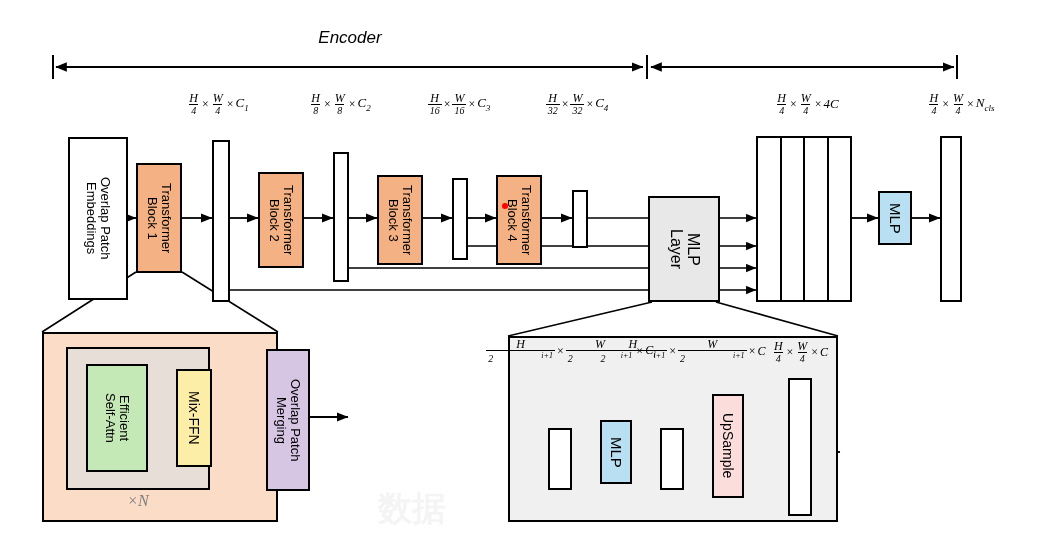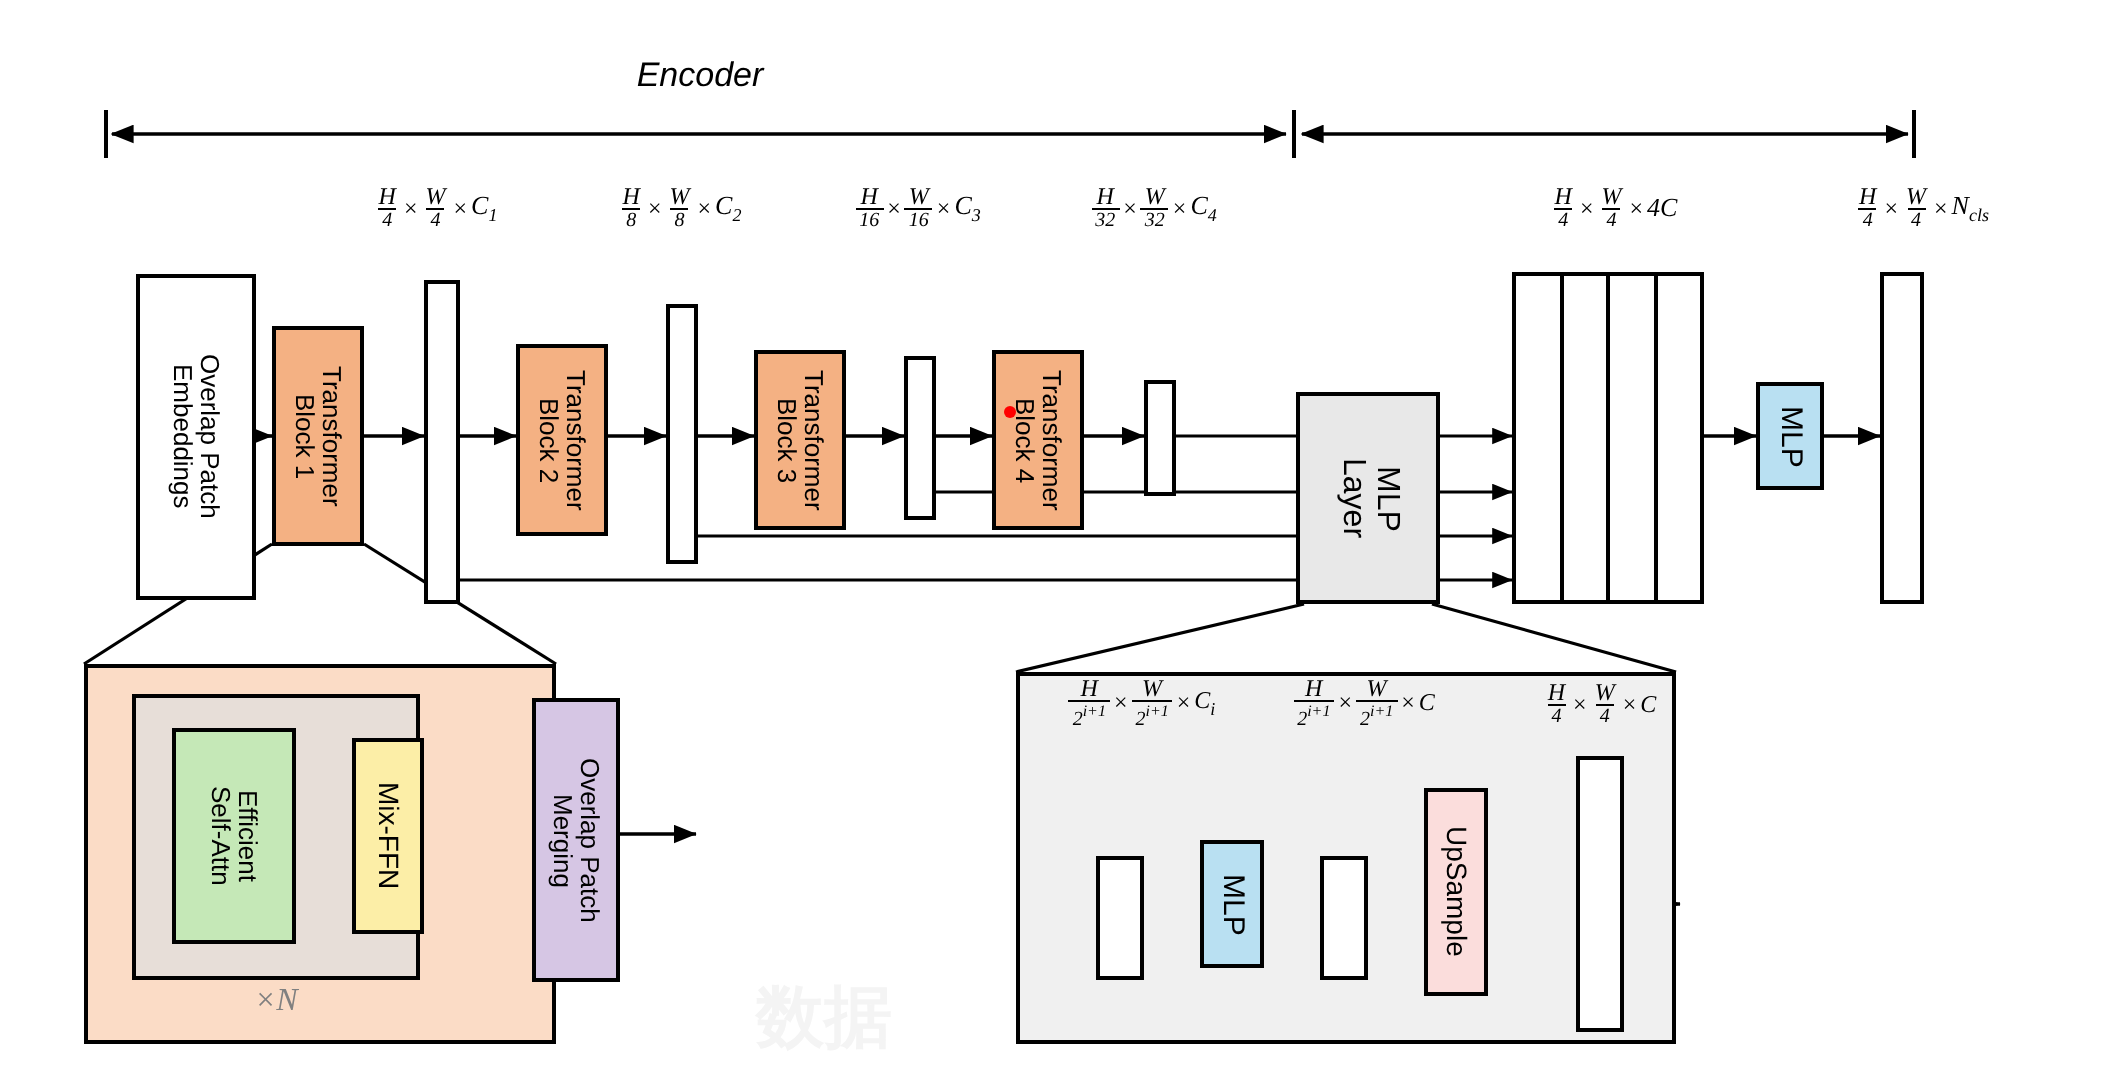--- a/index.html
+++ b/index.html
@@ -31,21 +31,21 @@
 
   
   .dim{font-family:"Liberation Serif",serif;font-size:13px;white-space:nowrap;
        display:flex;align-items:center;justify-content:center;gap:1px;font-style:italic;}
   .dim .times{font-style:normal;font-size:12px;margin:0 1px;}
   .frac{display:inline-flex;flex-direction:column;align-items:center;
         line-height:1;vertical-align:middle;font-style:italic;}
   .frac .num{font-size:12px;padding:0 2px;}
   .frac .den{font-size:10px;border-top:1.1px solid #000;padding:1px 2px 0;}
   .sub{font-size:9px;vertical-align:sub;font-style:italic;}
-  .sup{font-size:8px;vertical-align:super;font-style:italic;}
+  .sup{font-size:8px;vertical-align:super;font-style:italic;margin-left:48px;}
 
   .xn{font-family:"Liberation Serif",serif;font-style:italic;font-size:16px;color:#808080;}
 
   .wm{position:absolute;color:#f4f4f4;font-size:34px;font-weight:bold;
       font-family:"DejaVu Sans",sans-serif;user-select:none;}
 
   svg.ov{position:absolute;left:0;top:0;width:1063px;height:535px;overflow:visible;}
 </style>
 </head>
 <body>

